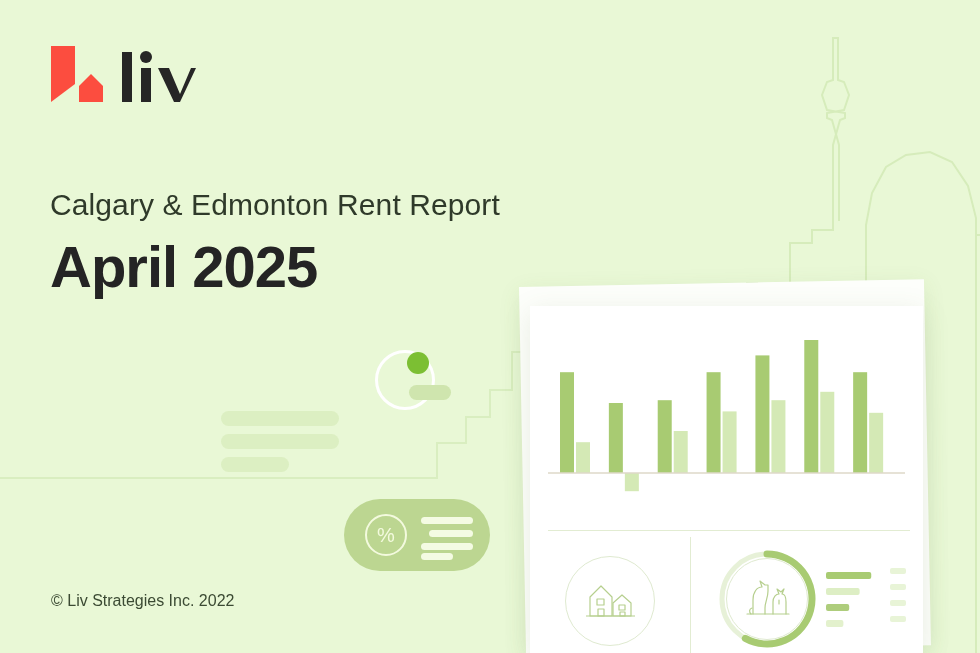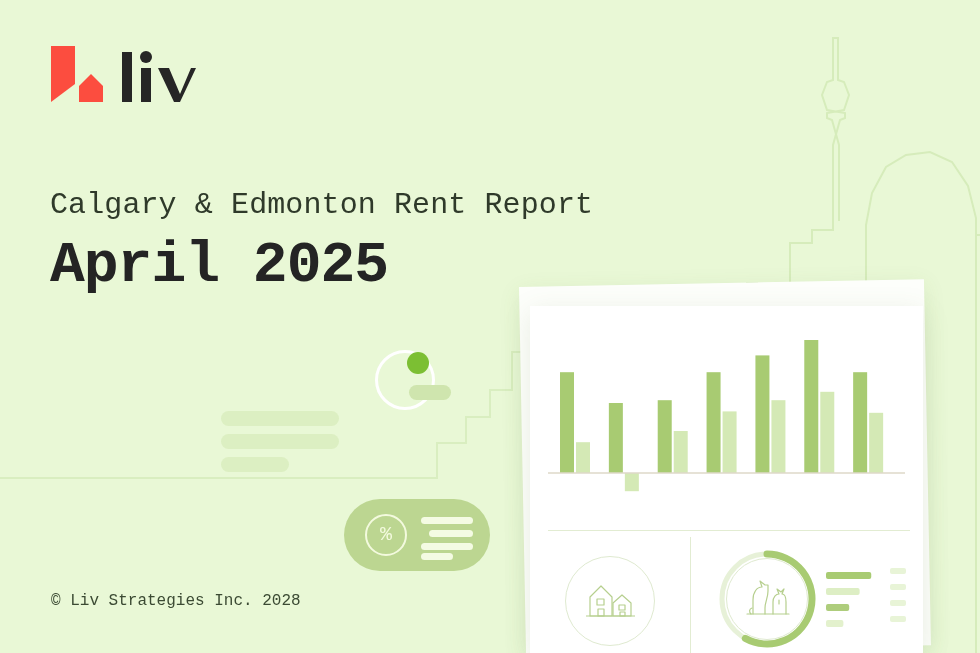--- a/index.html
+++ b/index.html
@@ -1,21 +1,21 @@
 <!DOCTYPE html>
 <html><head>
 <meta charset="utf-8">
 <style>
   html,body{margin:0;padding:0;}
   body{
     width:980px;height:653px;overflow:hidden;position:relative;
     background:#e9f8d6;
     font-family:"Liberation Sans", sans-serif;
   }
-  .stage{position:absolute;inset:0;overflow:hidden;font-family:Liberation Mono, monospace;}
+  .stage{position:absolute;inset:0;overflow:hidden;}
 
   
   .bg-svg{position:absolute;left:0;top:0;width:980px;height:653px;}
 
   
   .logo{position:absolute;left:48px;top:44px;display:flex;align-items:flex-end;gap:10px;}
   .logo-mark{width:62px;height:60px;display:block;}
   .logo-word{width:78px;height:54px;display:block;}
 
   
@@ -121,21 +121,21 @@
     <svg class="logo-word" viewBox="0 0 78 54">
       <rect x="2" y="2" width="10" height="50" fill="#262626"></rect>
       <rect x="21" y="18" width="10" height="34" fill="#262626"></rect>
       <circle cx="26" cy="7" r="6" fill="#262626"></circle>
       <path d="M38,18 L49,18 L60,44 L71,18 L76,18 L60,52 L54,52 Z" fill="#262626"></path>
     </svg>
   </div>
 
   <div class="subtitle">Calgary &amp; Edmonton Rent Report</div>
   <div class="title">April 2025</div>
-  <div class="copyright">© Liv Strategies Inc. 2028</div>
+  <div class="copyright">© Liv Strategies Inc. 2022</div>
 
   <div class="ph ph1"></div>
   <div class="ph ph2"></div>
   <div class="ph ph3"></div>
 
   <div class="ring"></div>
   <div class="dot"></div>
   <div class="minipill"></div>
 
   <div class="badge">

